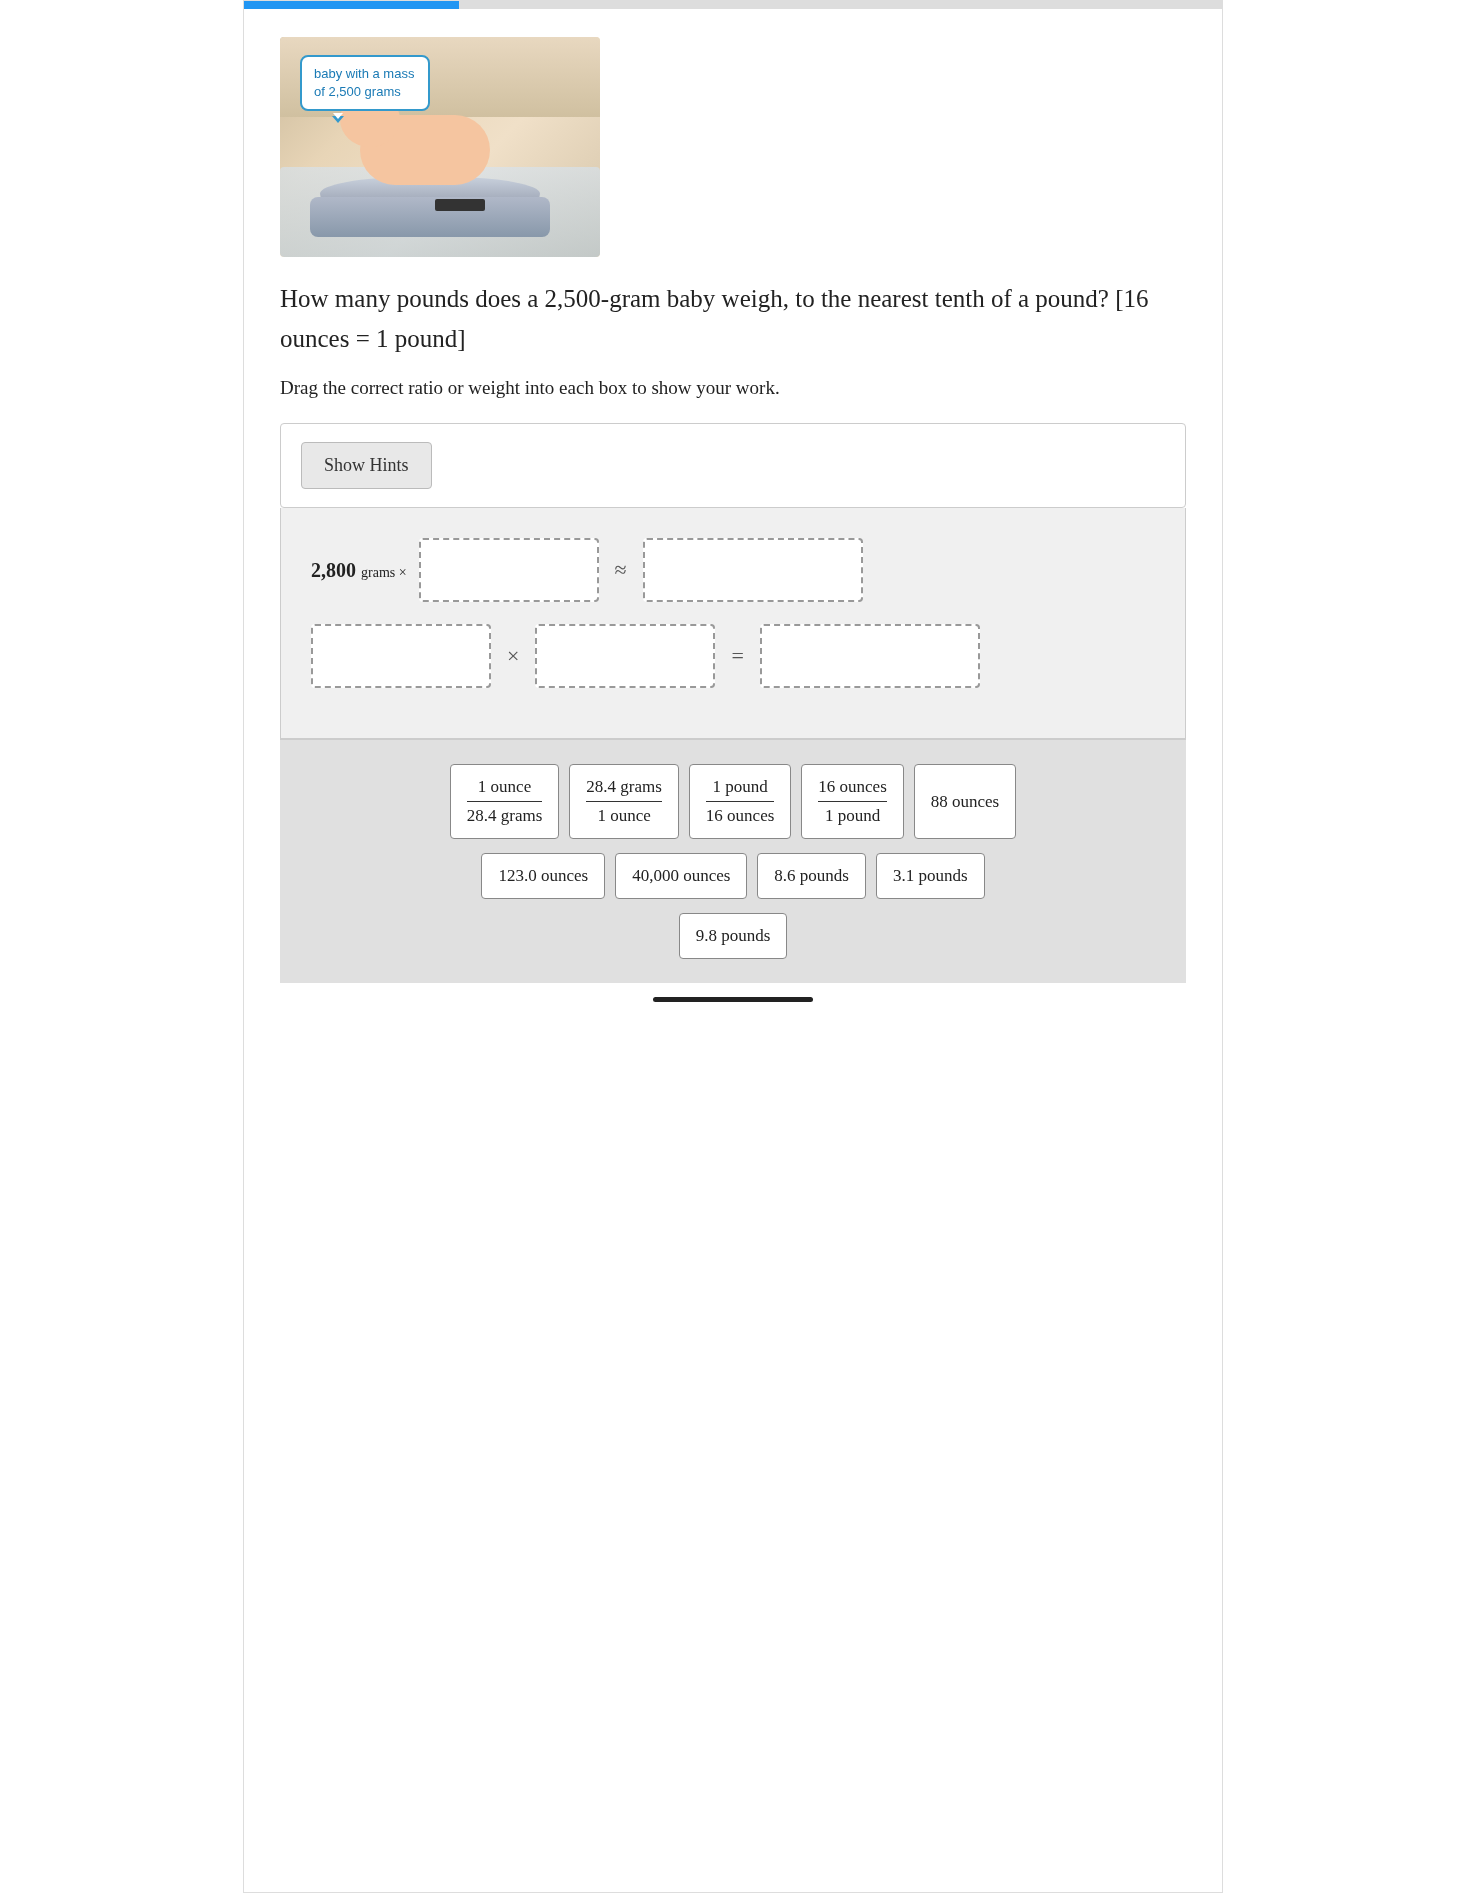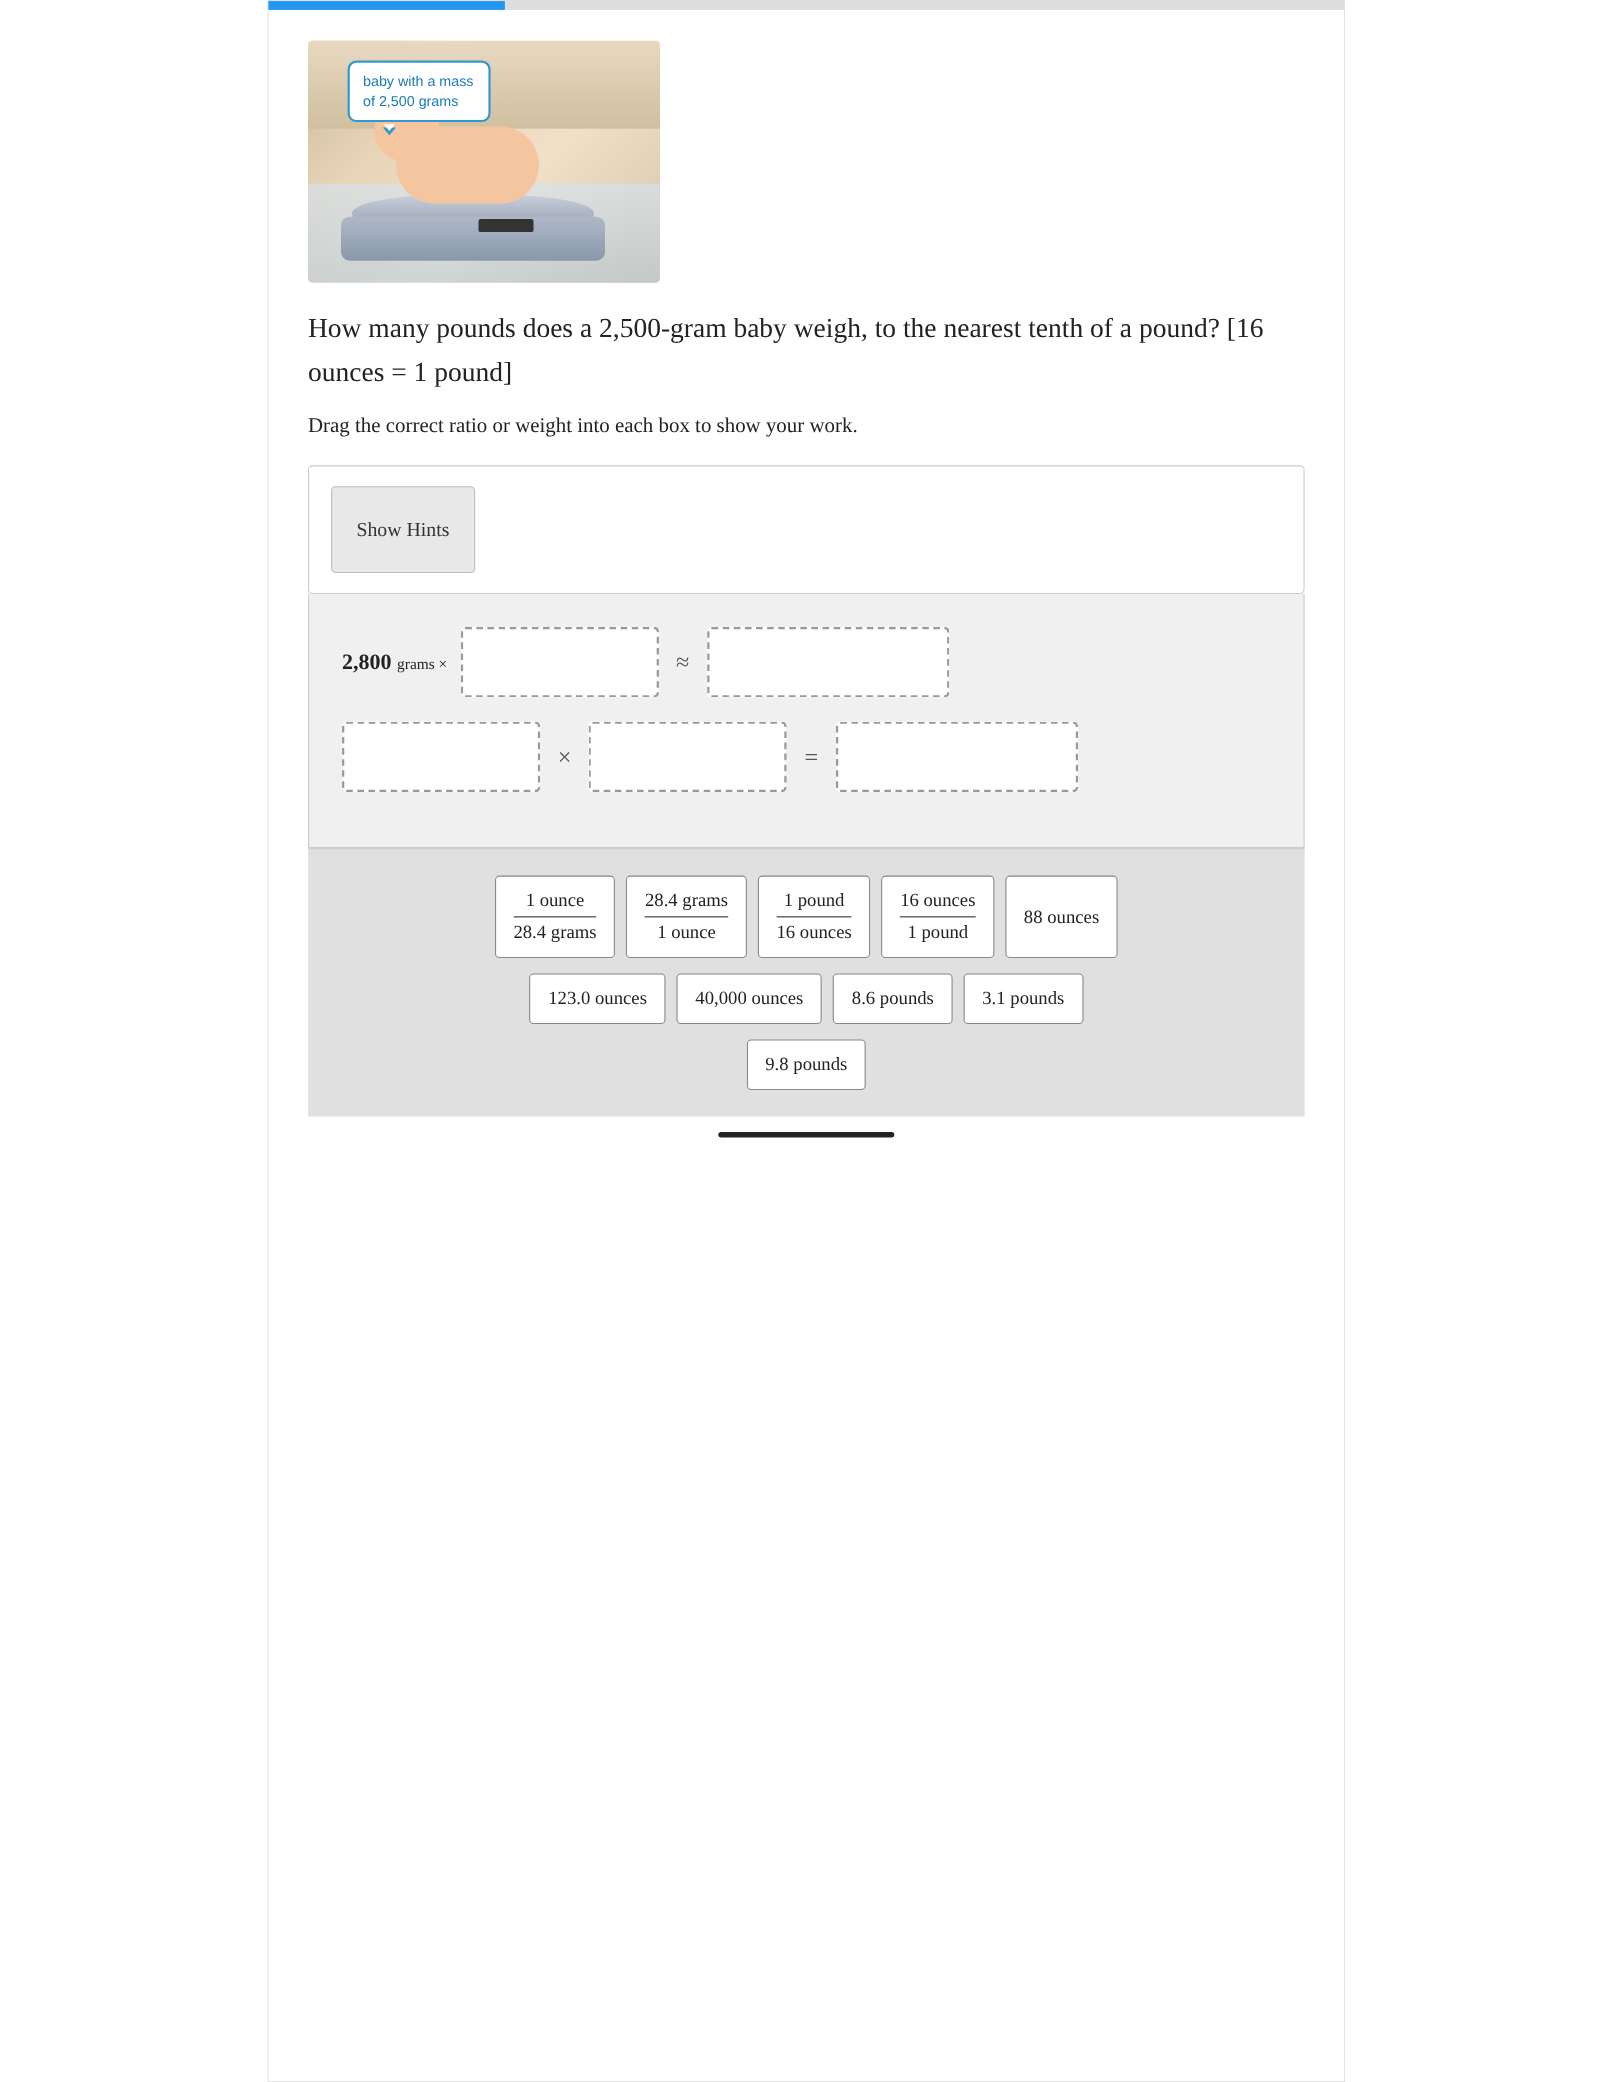--- a/index.html
+++ b/index.html
@@ -115,21 +115,21 @@
       left: 125px;
       width: 50px;
       height: 12px;
       background: #333;
       border-radius: 2px;
     }
 
     .speech-bubble {
       position: absolute;
       top: 18px;
-      left: 36px;
+      left: 20px;
       background: #fff;
       border: 2px solid #3399cc;
       border-radius: 8px;
       padding: 8px 12px;
       font-size: 13px;
       color: #1a7ab5;
       line-height: 1.4;
       max-width: 130px;
       font-family: Arial, sans-serif;
       z-index: 10;
@@ -173,21 +173,21 @@
       border-radius: 4px;
       padding: 18px 20px;
       margin-bottom: 0;
       background: #fff;
     }
 
     .show-hints-btn {
       background: #e8e8e8;
       border: 1px solid #bbb;
       border-radius: 4px;
-      padding: 28px 22px;
+      padding: 12px 22px;
       font-size: 18px;
       color: #333;
       cursor: pointer;
       font-family: Georgia, serif;
     }
 
     .work-section {
       border: 1px solid #ccc;
       border-top: none;
       background: #f0f0f0;

